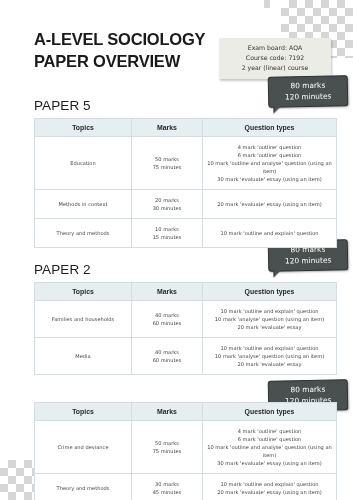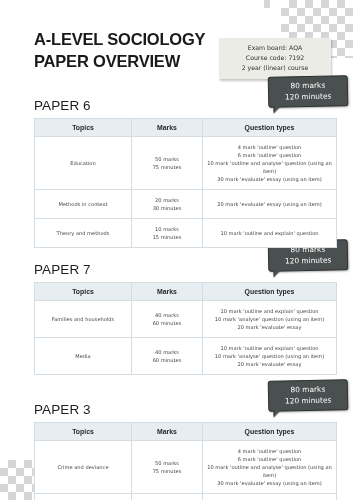--- a/index.html
+++ b/index.html
@@ -199,21 +199,21 @@
   <div class="badge badge-2">
     <span class="line">80 marks</span>
     <span class="line">120 minutes</span>
   </div>
   <div class="badge badge-3">
     <span class="line">80 marks</span>
     <span class="line">120 minutes</span>
   </div>
 
   <section class="section-p1">
-    <h2 class="paper-heading">PAPER 6</h2>
+    <h2 class="paper-heading">PAPER 5</h2>
     <table class="spec">
       <colgroup>
           <col class="c-topics">
           <col class="c-marks">
           <col class="c-qtypes">
         </colgroup>
       <thead>
         <tr>
           <th>Topics</th>
           <th>Marks</th>
@@ -252,21 +252,21 @@
           </td>
           <td>
             <span class="line">10 mark 'outline and explain' question</span>
           </td>
         </tr>
       </tbody>
     </table>
   </section>
 
   <section class="section-p2">
-    <h2 class="paper-heading">PAPER 7</h2>
+    <h2 class="paper-heading">PAPER 2</h2>
     <table class="spec">
       <colgroup>
           <col class="c-topics">
           <col class="c-marks">
           <col class="c-qtypes">
         </colgroup>
       <thead>
         <tr>
           <th>Topics</th>
           <th>Marks</th>
@@ -296,21 +296,20 @@
             <span class="line">10 mark 'outline and explain' question</span>
             <span class="line">10 mark 'analyse' question (using an item)</span>
             <span class="line">20 mark 'evaluate' essay</span>
           </td>
         </tr>
       </tbody>
     </table>
   </section>
 
   <section class="section-p3">
-    <h2 class="paper-heading">PAPER 3</h2>
     <table class="spec">
       <colgroup>
           <col class="c-topics">
           <col class="c-marks">
           <col class="c-qtypes">
         </colgroup>
       <thead>
         <tr>
           <th>Topics</th>
           <th>Marks</th>

